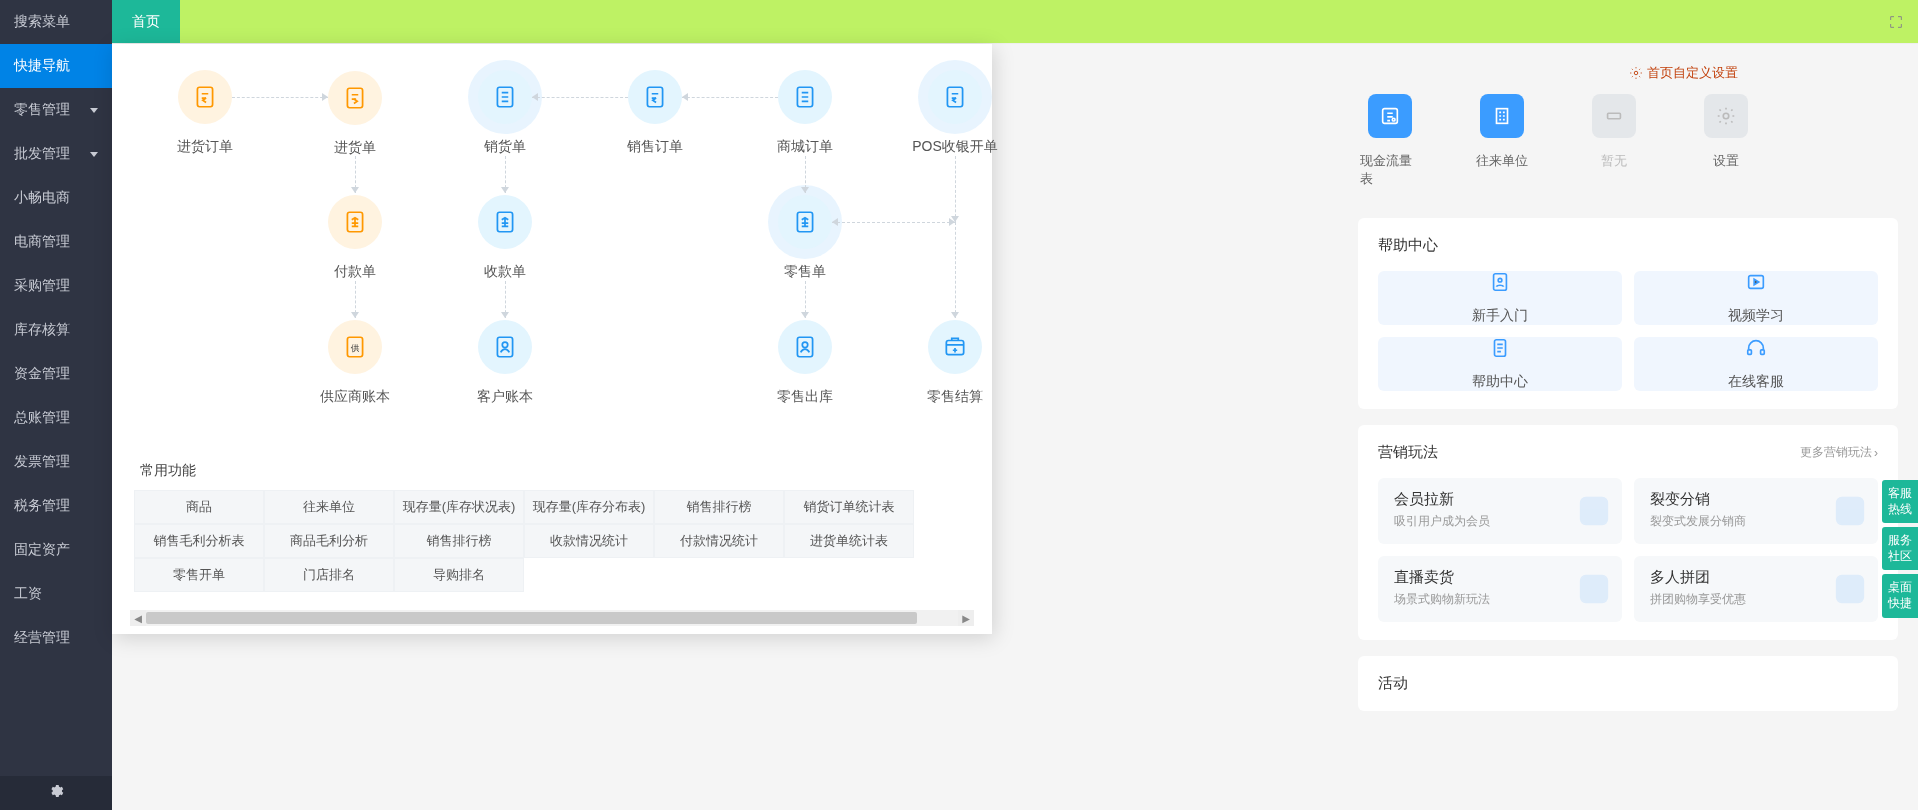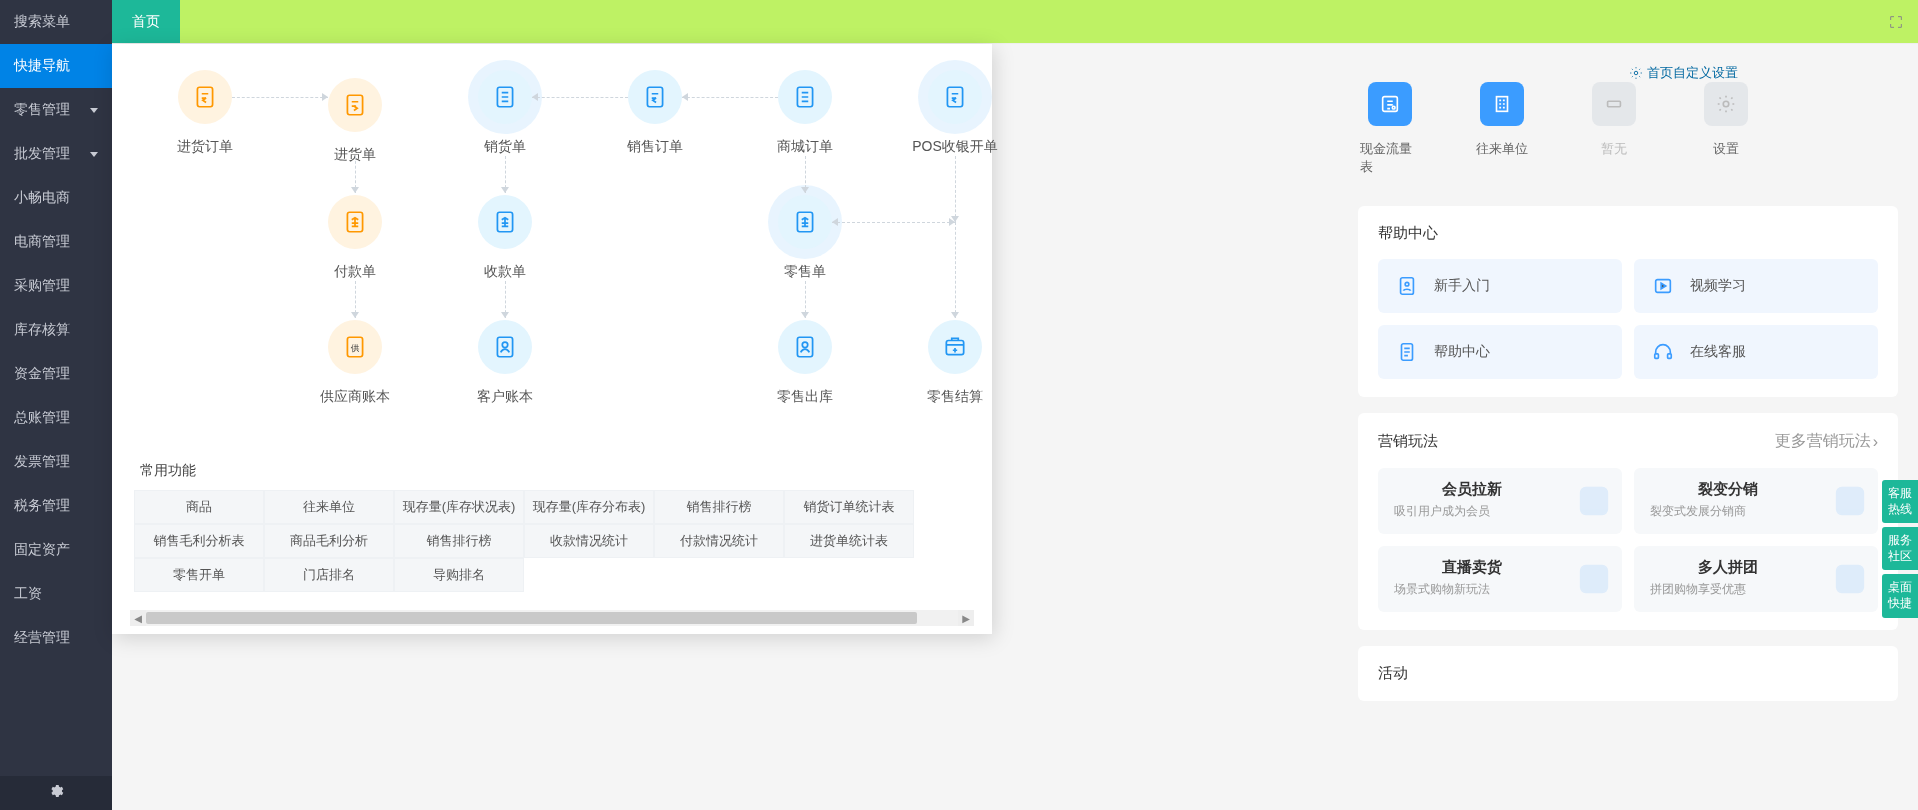--- a/index.html
+++ b/index.html
@@ -44,44 +44,44 @@
 
 .arrow { position: absolute; border-top: 1px dashed #cfd6dd; height: 0; }
 .arrow.vert { border-top: none; border-left: 1px dashed #cfd6dd; width: 0; }
 .arrow-head { position: absolute; width: 0; height: 0; }
 .ah-right { border-top: 4px solid transparent; border-bottom: 4px solid transparent; border-left: 6px solid #cfd6dd; }
 .ah-left { border-top: 4px solid transparent; border-bottom: 4px solid transparent; border-right: 6px solid #cfd6dd; }
 .ah-down { border-left: 4px solid transparent; border-right: 4px solid transparent; border-top: 6px solid #cfd6dd; }
 
 
 .main-right { position: absolute; right: 0; top: 44px; width: 560px; padding: 20px 20px 20px 0; }
-.settings-link { text-align: center; color: #0369a1; font-size: 13px; cursor: pointer; display: flex; align-items: center; justify-content: flex-end; gap: 4px; padding-right: 160px; }
+.settings-link { text-align: center; color: #c2410c; font-size: 13px; margin-bottom: 12px; cursor: pointer; display: flex; align-items: center; justify-content: flex-end; gap: 4px; padding-right: 160px; }
 .quick-icons { display: flex; gap: 52px; margin-bottom: 30px; padding-left: 2px; }
 .qicon { display: flex; flex-direction: column; align-items: center; gap: 14px; cursor: pointer; width: 60px; }
 .qicon-box { width: 44px; height: 44px; border-radius: 8px; display: flex; align-items: center; justify-content: center; }
 .qicon-box svg { width: 22px; height: 22px; stroke: #fff; fill: none; stroke-width: 1.8; }
 .qb-blue { background: #3b9cff; }
 .qb-blue2 { background: #3b9cff; }
 .qb-gray { background: #e4e7ea; }
 .qb-gray svg { stroke: #bbb; }
 .qicon-label { font-size: 13px; color: #666; }
 .qicon.disabled .qicon-label { color: #bbb; }
 
 .card { background: #fff; border-radius: 6px; padding: 18px 20px; margin-bottom: 16px; }
 .card-title-row { display: flex; align-items: center; justify-content: space-between; margin-bottom: 16px; }
 .card-title { font-size: 15px; color: #333; font-weight: 500; }
-.card-more { font-size: 16px; color: #999; cursor: pointer; display: flex; align-items: center; gap: 2px; }
+.card-more { font-size: 12px; color: #999; cursor: pointer; display: flex; align-items: center; gap: 2px; }
 .help-grid { display: grid; grid-template-columns: 1fr 1fr; gap: 12px; }
-.help-item { background: #f0f6fe; border-radius: 6px; height: 54px; display: flex; align-items: center; padding: 0 16px; gap: 14px; cursor: pointer; font-size: 14px; color: #555; }
+.help-item { background: #f0f6fe; border-radius: 6px; height: 54px; display: flex; align-items: center; padding: 0 16px; gap: 14px; cursor: pointer; font-size: 14px; color: #555; flex-direction: column; }
 .help-ico { width: 26px; height: 26px; display: flex; align-items: center; justify-content: center; }
 .help-ico svg { width: 22px; height: 22px; stroke: #3b9cff; fill: none; stroke-width: 1.8; }
 
 .promo-grid { display: grid; grid-template-columns: 1fr 1fr; gap: 12px; }
 .promo-item { background: #f6f8fa; border-radius: 6px; height: 66px; padding: 12px 16px; cursor: pointer; position: relative; overflow: hidden; }
-.promo-t { font-size: 15px; color: #333; margin-bottom: 4px; font-weight: 700; margin-left: 48px; }
+.promo-t { font-size: 15px; color: #333; margin-bottom: 4px; font-weight: 400; }
 .promo-d { font-size: 12px; color: #999; }
 .promo-bg-ico { position: absolute; right: 8px; top: 50%; transform: translateY(-50%); width: 40px; height: 40px; opacity: 0.12; }
 .promo-bg-ico svg { width: 100%; height: 100%; stroke: #3b9cff; fill: #3b9cff; }
 
 
 .float-btns { position: absolute; right: 0; top: 480px; width: 36px; display: flex; flex-direction: column; gap: 4px; z-index: 300; }
 .float-btn { background: #1db899; color: #fff; font-size: 12px; padding: 6px 4px; text-align: center; cursor: pointer; line-height: 1.3; border-radius: 3px 0 0 3px; }
 
 </style>
 </head>
@@ -163,21 +163,21 @@
       <div class="node" style="left: 0px; top: 0px;">
         <div class="circle c-orange">
           <svg viewBox="0 0 24 24" stroke-width="1.6">
             <rect x="5" y="3" width="14" height="18" rx="2"></rect>
             <path d="M9 9h6M9 13h4"></path>
             <path d="M13 17l-3-2 3-2"></path>
           </svg>
         </div>
         <div class="node-label">进货订单</div>
       </div>
-      <div class="node" style="left: 150px; top: 8px;">
+      <div class="node" style="left: 150px; top: 1px;">
         <div class="circle c-orange">
           <svg viewBox="0 0 24 24" stroke-width="1.6">
             <rect x="5" y="3" width="14" height="18" rx="2"></rect>
             <path d="M9 9h6M9 13h4"></path>
             <path d="M11 17l3-2-3-2"></path>
           </svg>
         </div>
         <div class="node-label">进货单</div>
       </div>
       <div class="node" style="left: 300px; top: 0px;">

